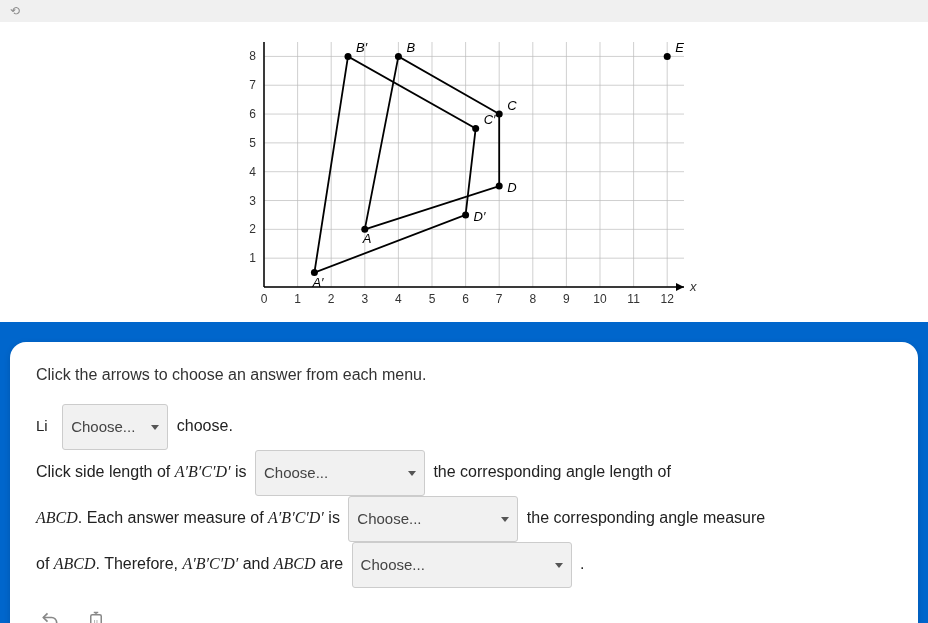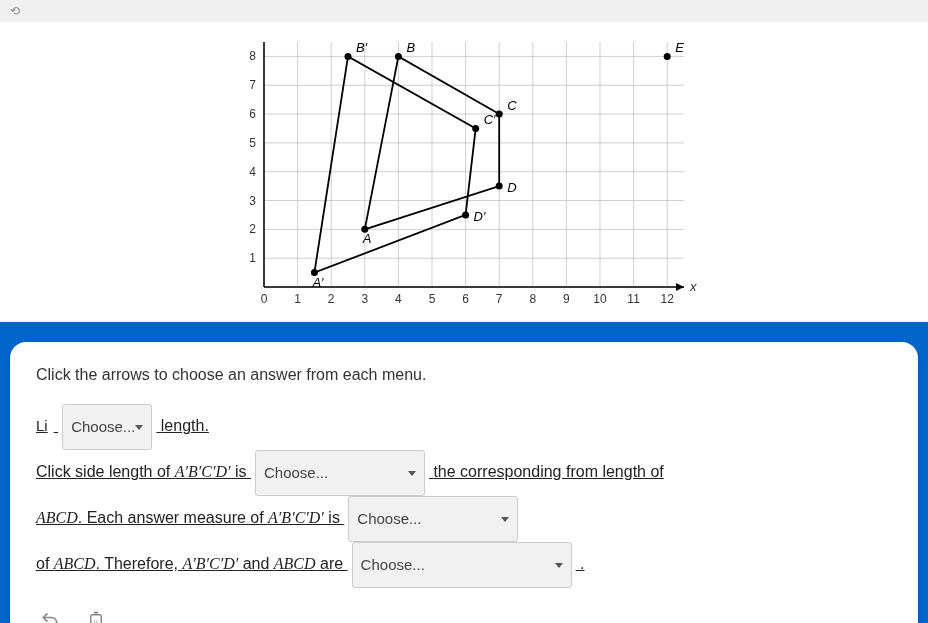--- a/index.html
+++ b/index.html
@@ -43,37 +43,37 @@
   }
   .instruction {
     font-size: 16px;
     color: #333;
     margin-bottom: 20px;
   }
   .answer-line {
     font-size: 16px;
     color: #222;
     line-height: 2.4;
-    text-decoration: underline;
   }
   .answer-line .mi { font-style: italic; font-family: 'Times New Roman', serif; }
   .dropdown {
     display: inline-flex;
     align-items: center;
     background: #f1f1f1;
     border: 1px solid #ccc;
     border-radius: 3px;
     padding: 4px 8px;
     font-size: 15px;
     color: #444;
     margin: 0 4px;
     min-width: 90px;
     cursor: pointer;
     vertical-align: middle;
     justify-content: space-between;
+    gap: 16px;
   }
   .dropdown.wide { min-width: 170px; }
   .dropdown.xwide { min-width: 220px; }
   .dropdown .caret {
     width: 0; height: 0;
     border-left: 4px solid transparent;
     border-right: 4px solid transparent;
     border-top: 5px solid #555;
   }
   .toolbar {
@@ -174,34 +174,35 @@
 
 <div class="question-panel">
   <div class="instruction">Click the arrows to choose an answer from each menu.</div>
 
   <div class="answer-line">
     <span class="prefix">Li</span>
     <span class="dropdown">
       <span>Choose...</span>
       <span class="caret"></span>
     </span>
-    <span>length.</span>
+    <span>choose.</span>
     <br>
     <span>Click side length of </span><span class="mi">A′B′C′D′</span><span> is </span>
     <span class="dropdown wide">
       <span>Choose...</span>
       <span class="caret"></span>
     </span>
-    <span>the corresponding from length of</span>
+    <span>the corresponding angle length of</span>
     <br>
     <span class="mi">ABCD</span><span>. Each answer measure of </span><span class="mi">A′B′C′D′</span><span> is </span>
     <span class="dropdown wide">
       <span>Choose...</span>
       <span class="caret"></span>
     </span>
+    <span>the corresponding angle measure</span>
     <br>
     <span>of </span><span class="mi">ABCD</span><span>. Therefore, </span><span class="mi">A′B′C′D′</span><span> and </span><span class="mi">ABCD</span><span> are </span>
     <span class="dropdown xwide">
       <span>Choose...</span>
       <span class="caret"></span>
     </span>
     <span>.</span>
   </div>
 
   <div class="toolbar">

